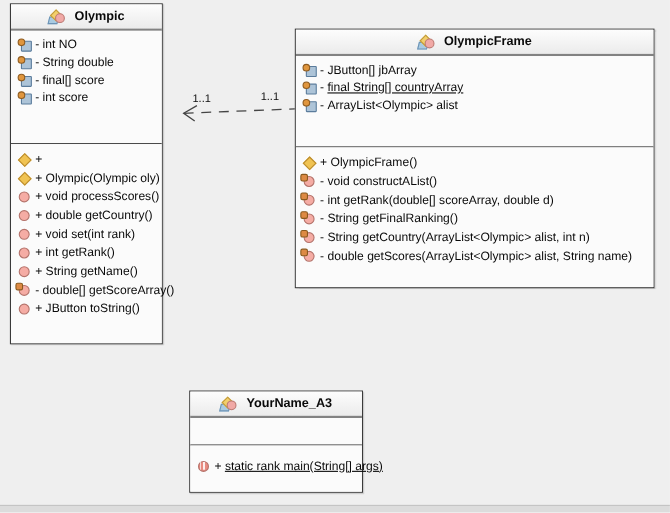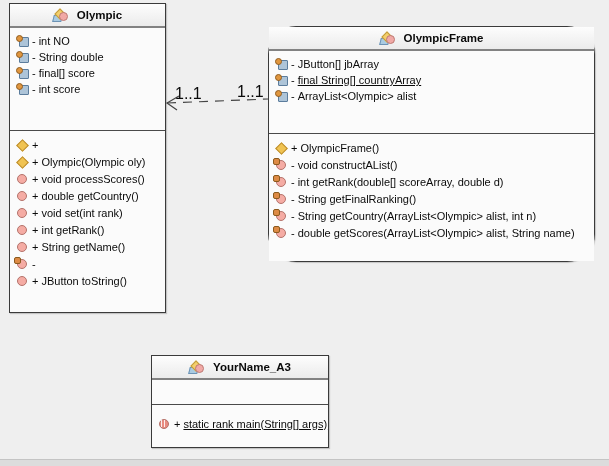--- a/index.html
+++ b/index.html
@@ -52,28 +52,28 @@
     width:8px; height:8px; border-radius:50%; background:#f5aca4; border:1px solid #b4736b; }
   
   .ic.priv::after { content:""; position:absolute; left:-1px; top:-1px; width:5px; height:5px;
     border-radius:2px; background:#dd8a44; border:1px solid #8a5a1e; }
   
   .ic.stat::before { background:#e88b80; }
   .ic.stat::after { content:""; position:absolute; left:4px; top:2px; width:5px; height:7px;
     background:repeating-linear-gradient(90deg, rgba(255,255,255,.85) 0 1px, transparent 1px 3px); }
 
   .connector-svg { position:absolute; left:160px; top:82px; }
-  .mult { position:absolute; font-size:16px; color:#0a0a0a; }
+  .mult { position:absolute; font-size:10px; color:#0a0a0a; }
 </style>
 </head>
 <body>
 
 <div class="canvas">
 
-  <div class="classbox" style="left:9px; top:3px; width:157px; height:310px;">
+  <div class="classbox" style="left:9px; top:3px; width:139px; height:310px;">
     <div class="titlebar">
       <span class="ic cls">
           <i class="b"></i>
         </span>
       <span>Olympic</span>
     </div>
     <div class="sec fields" style="height:103px;">
       <div class="member">
         <span class="ic field"></span>
         <span class="sign">-</span>
@@ -126,30 +126,31 @@
         <span class="mtext">int getRank()</span>
       </div>
       <div class="member">
         <span class="ic pub"></span>
         <span class="sign">+</span>
         <span class="mtext">String getName()</span>
       </div>
       <div class="member">
         <span class="ic priv"></span>
         <span class="sign">-</span>
+        <span class="mtext">double[] getScoreArray()</span>
       </div>
       <div class="member">
         <span class="ic pub"></span>
         <span class="sign">+</span>
         <span class="mtext">JButton toString()</span>
       </div>
     </div>
   </div>
 
-  <div class="classbox" style="left:268px; top:26px; width:327px; height:236px;border-radius:28px;">
+  <div class="classbox" style="left:268px; top:26px; width:327px; height:236px;">
     <div class="titlebar">
       <span class="ic cls">
           <i class="b"></i>
         </span>
       <span>OlympicFrame</span>
     </div>
     <div class="sec fields" style="height:83px;">
       <div class="member">
         <span class="ic field"></span>
         <span class="sign">-</span>
@@ -193,21 +194,21 @@
         <span class="mtext">String getCountry(ArrayList&lt;Olympic&gt; alist, int n)</span>
       </div>
       <div class="member">
         <span class="ic priv"></span>
         <span class="sign">-</span>
         <span class="mtext">double getScores(ArrayList&lt;Olympic&gt; alist, String name)</span>
       </div>
     </div>
   </div>
 
-  <div class="classbox" style="left:151px; top:355px; width:178px; height:93px;">
+  <div class="classbox" style="left:172px; top:355px; width:158px; height:93px;">
     <div class="titlebar">
       <span class="ic cls">
           <i class="b"></i>
         </span>
       <span>YourName_A3</span>
     </div>
     <div class="sec fields" style="height:25px;"></div>
     <div class="sec methods" style="padding-top:10px;">
       <div class="member">
         <span class="ic stat"></span>

